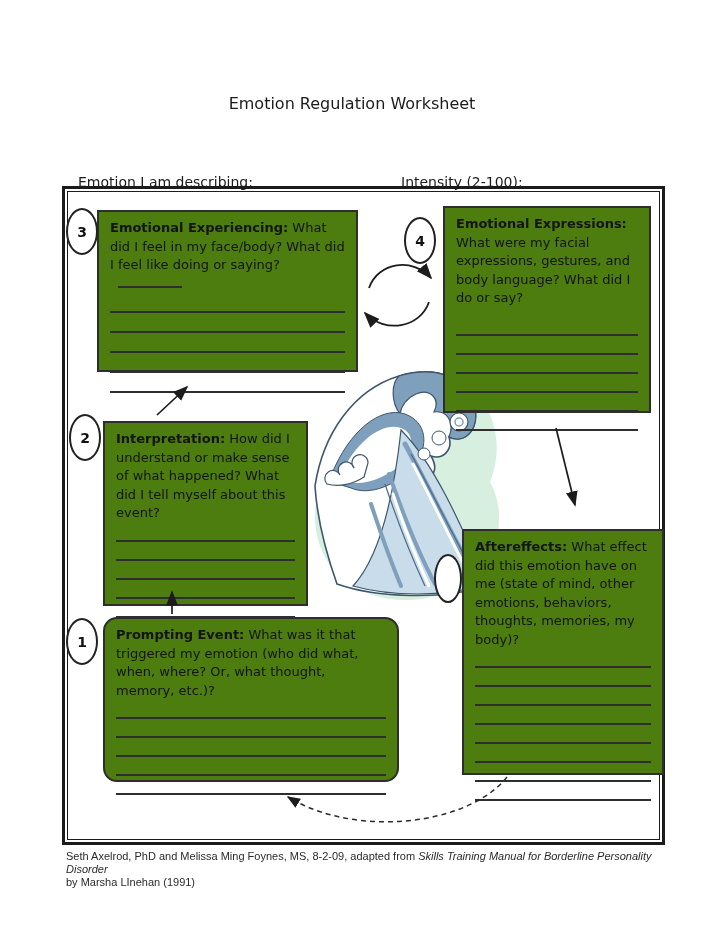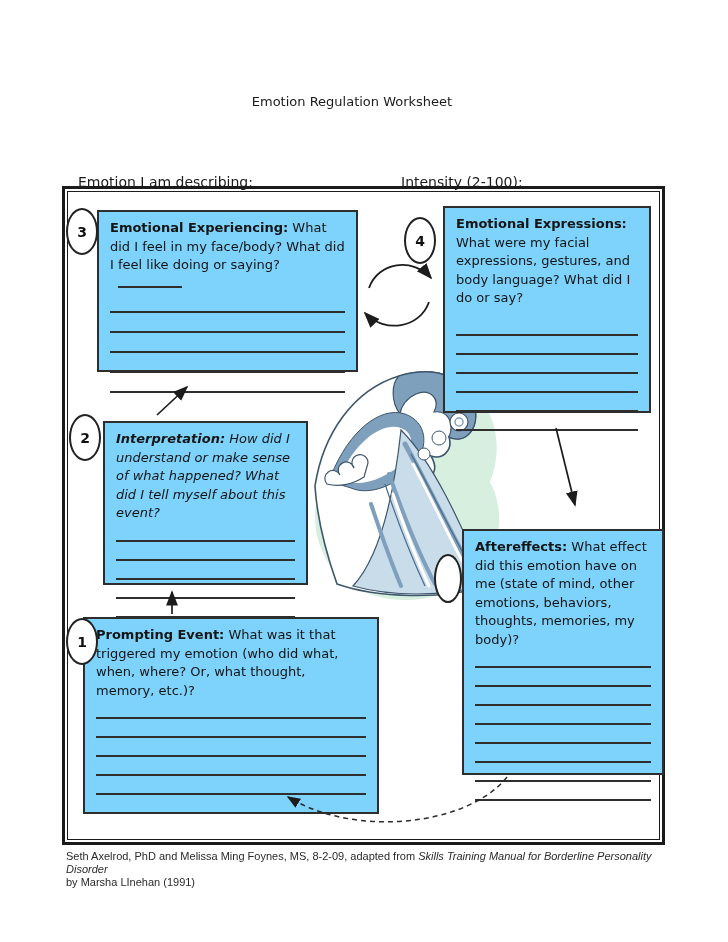--- a/index.html
+++ b/index.html
@@ -2,38 +2,38 @@
 <html><head>
 <meta charset="utf-8">
 <style>
   html,body { margin:0; padding:0; background:#ffffff; }
   .page {
     position:relative; width:728px; height:942px; background:#ffffff;
     font-family:"DejaVu Sans", sans-serif; color:#1f1f1f; overflow:hidden;
   }
   .title {
     position:absolute; top:94px; left:0; width:704px; text-align:center;
-    font-size:13px; letter-spacing:0; color:#1b1b1b;
+    font-size:16px; letter-spacing:0; color:#1b1b1b;
   }
   .field-label { position:absolute; top:162px; font-size:14px; color:#1b1b1b;margin-top:12px; }
   .emotion-label { left:78px; }
   .intensity-label { left:401px; }
 
   
   .frame { position:absolute; left:62px; top:186px; width:597px; height:653px; border:3px solid #1b1b1b; }
   .frame-inner { position:absolute; inset:2px; border:1px solid #1b1b1b; }
 
   
-  .qbox { position:absolute; background:#7dd3fc; border:2px solid #2e2e2e; box-sizing:border-box; padding:7px 11px 8px 11px; }
+  .qbox { position:absolute; background:#4d7c0f; border:2px solid #2e2e2e; box-sizing:border-box; padding:7px 11px 8px 11px; }
   .qtext { margin:0; font-size:13px; line-height:18.5px; color:#141414; }
   .qtext b { font-weight:bold; }
   .box-experiencing { left:97px;  top:210px; width:261px; height:162px; }
   .box-expressions  { left:443px; top:206px; width:208px; height:207px; }
-  .box-interpretation{ left:103px; top:421px; width:205px; height:164px;font-style:italic; }
-  .box-prompting    { left:83px;  top:617px; width:296px; height:197px; }
+  .box-interpretation{ left:103px; top:421px; width:205px; height:185px; }
+  .box-prompting    { left:103px;  top:617px; width:296px; height:165px;border-radius:14px; }
   .box-aftereffects { left:462px; top:529px; width:202px; height:246px; }
 
   .write-line { border-bottom:2px solid #2e2e2e; }
   .lines-18 .write-line { height:18px; }
   .lines-17 .write-line { height:17px; }
   .inline-blank { display:inline-block; width:64px; border-bottom:2px solid #2e2e2e; height:11px; margin-left:8px; }
 
   
   .num-circle {
     position:absolute; border:2px solid #222; border-radius:50%;

